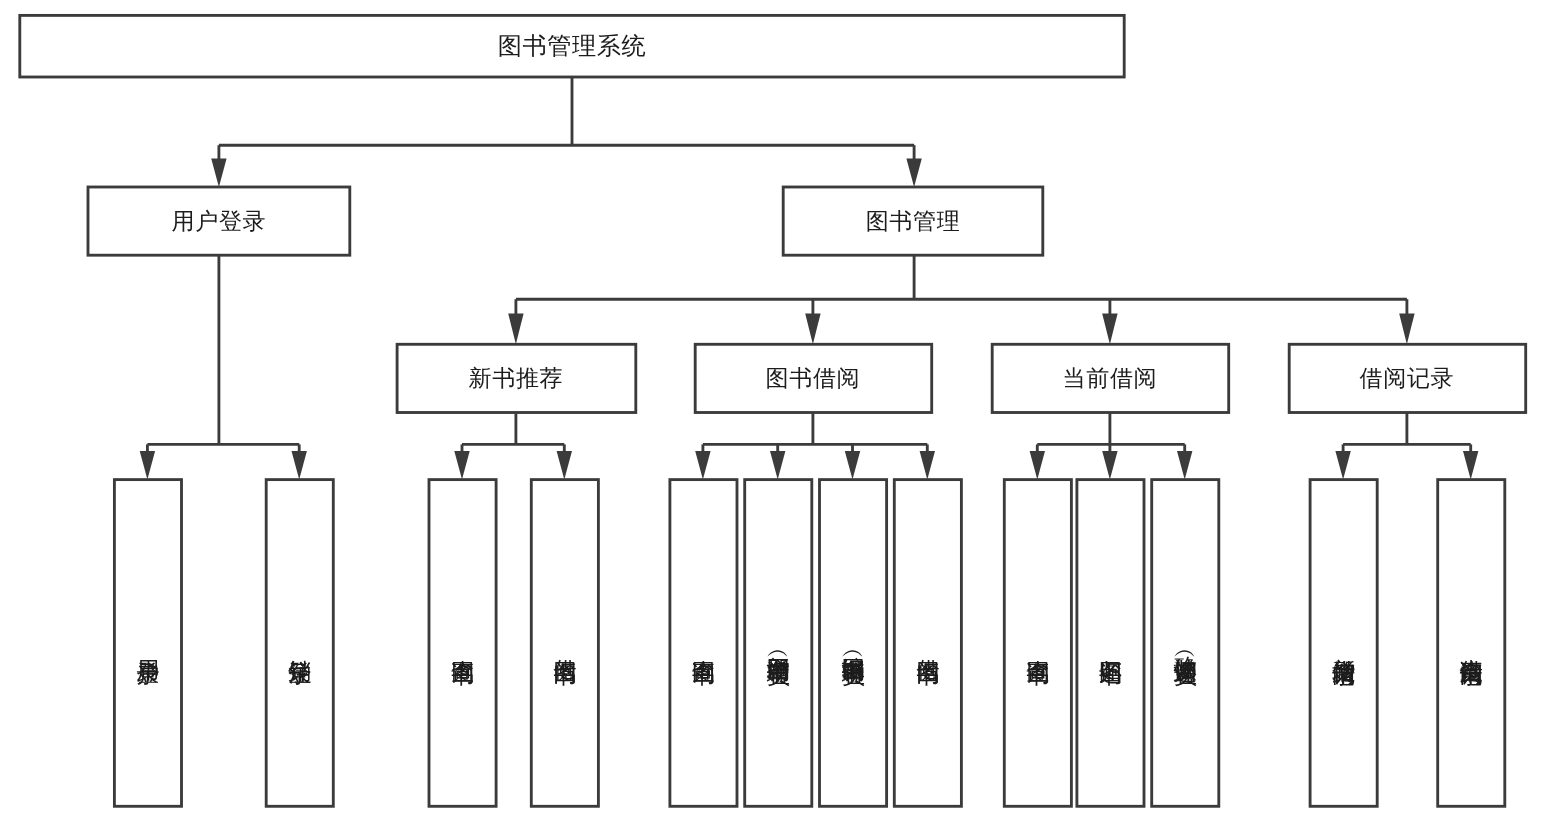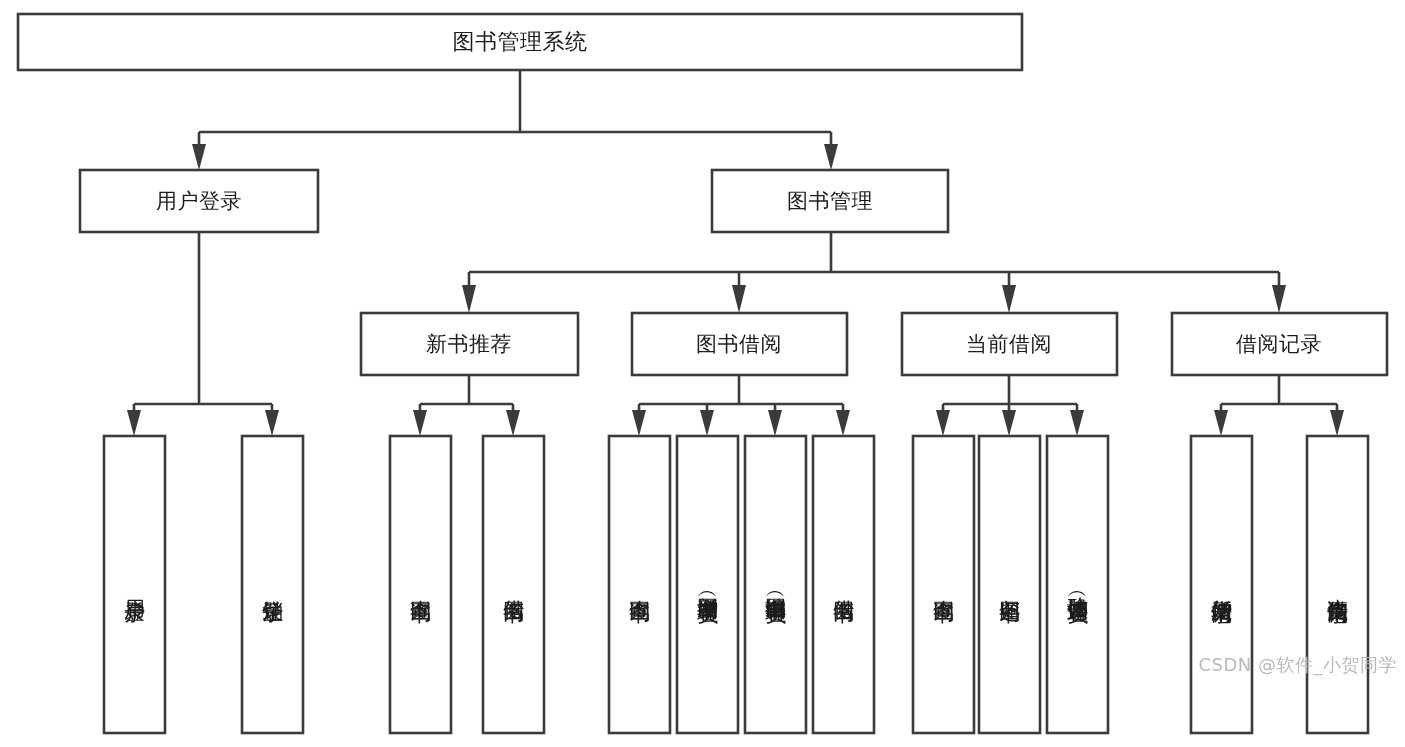--- a/index.html
+++ b/index.html
@@ -229,15 +229,14 @@
   <div class="leaf-label" style="left:745px; top:436px; width:61px; height:297px;">编辑图书（管理员）</div>
   <div class="leaf-label" style="left:813px; top:436px; width:61px; height:297px;">借阅图书</div>
 
   <div class="leaf-label" style="left:913px; top:436px; width:61px; height:297px;">查询图书</div>
   <div class="leaf-label" style="left:979px; top:436px; width:61px; height:297px;">归还图书</div>
   <div class="leaf-label" style="left:1047px; top:436px; width:61px; height:297px;">确认归还（管理员）</div>
 
   <div class="leaf-label" style="left:1191px; top:436px; width:61px; height:297px;">新增借阅记录</div>
   <div class="leaf-label" style="left:1307px; top:436px; width:61px; height:297px;">查询借阅记录</div>
 
-  <div class="watermark">CSDN @软件_小贺同学</div>
 
 </div>
 
 </body></html>

